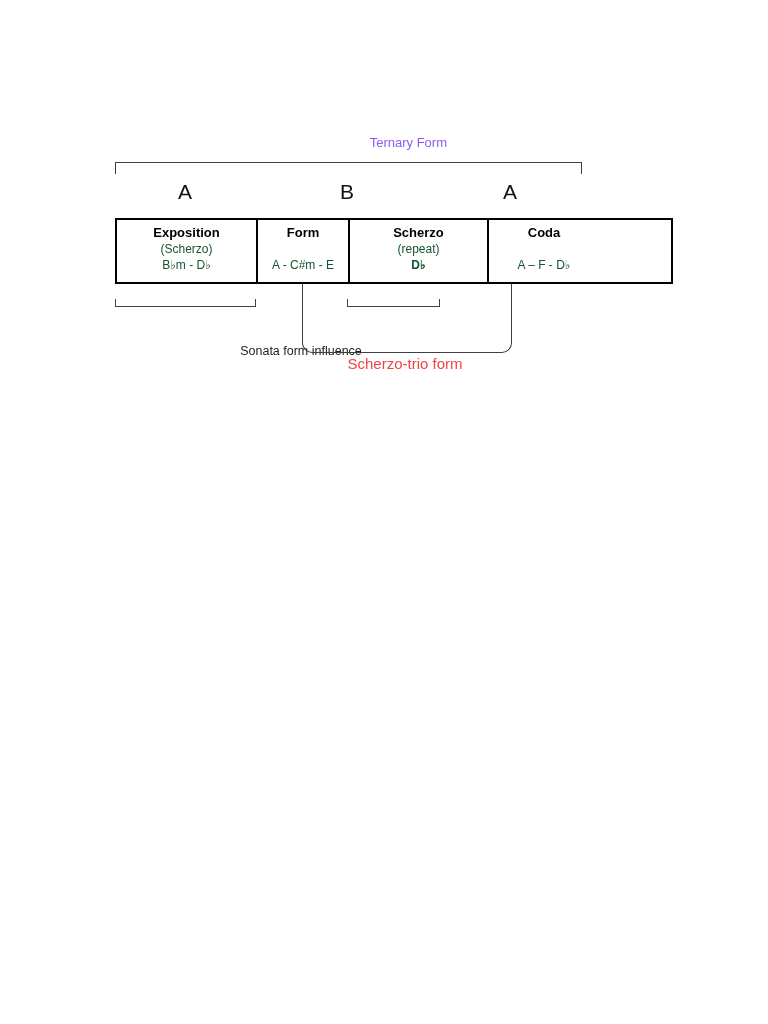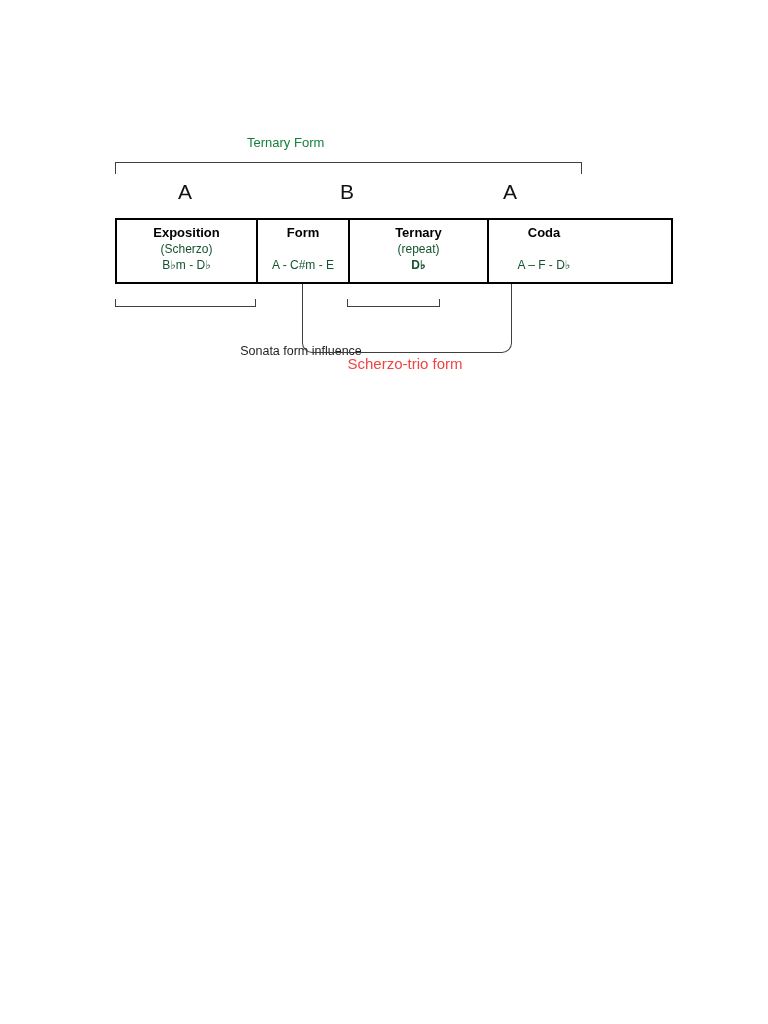--- a/index.html
+++ b/index.html
@@ -5,22 +5,22 @@
   html,body{margin:0;padding:0;}
   body{
     width:768px;height:1024px;background:#ffffff;position:relative;
     font-family:"Liberation Sans", sans-serif;color:#000;
     overflow:hidden;
   }
   .abs{position:absolute;}
 
   
   .diagram-title{
-    left:247px;top:135px;width:200px;text-align:left;
-    font-size:13px;color:#15803d;
+    left:247px;top:135px;width:200px;text-align:right;
+    font-size:13px;color:#8b5cf6;
   }
 
   
   .top-bracket{
     left:115px;top:162px;width:465px;height:11px;
     border-top:1px solid #3f3f3f;
     border-left:1px solid #3f3f3f;
     border-right:1px solid #3f3f3f;
   }
 
@@ -105,21 +105,21 @@
     </div>
 
     <div class="box box-trio">
       <div class="box-title">Form</div>
       <div class="box-line"></div>
       <div class="box-line">A - C#m - E</div>
     </div>
 
 
     <div class="box box-scherzo">
-      <div class="box-title">Ternary</div>
+      <div class="box-title">Scherzo</div>
       <div class="box-line">(repeat)</div>
       <div class="box-line">D♭</div>
     </div>
 
     <div class="box box-coda">
       <div class="box-title">Coda</div>
       <div class="box-line"></div>
       <div class="box-line">A – F - D♭</div>
     </div>
 

